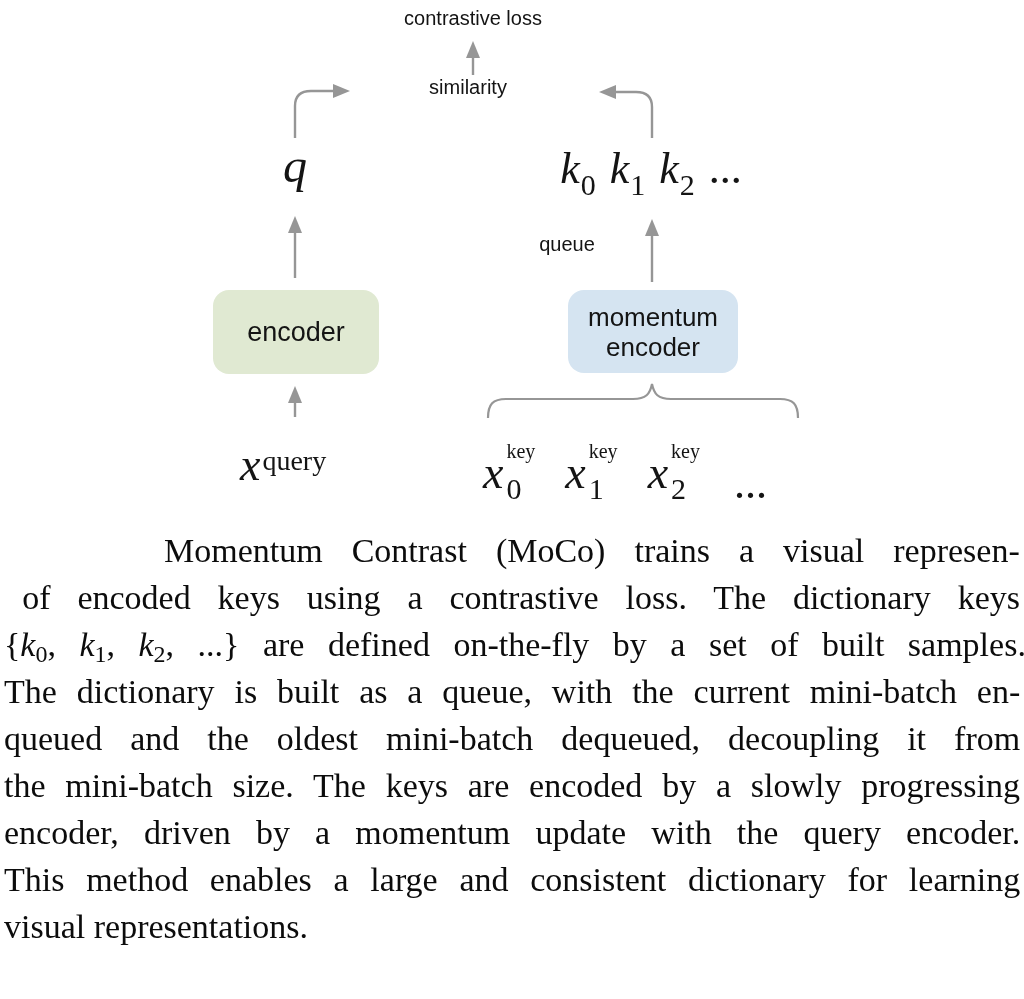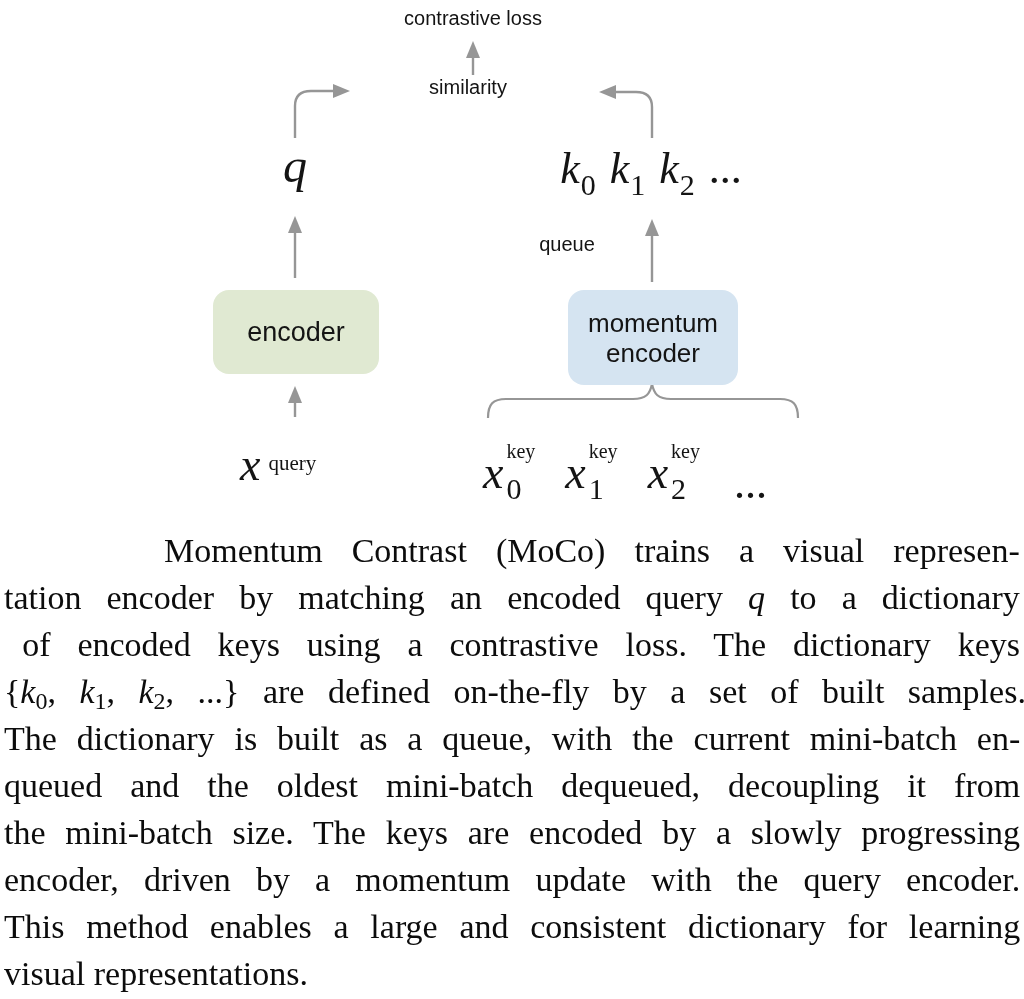--- a/index.html
+++ b/index.html
@@ -34,42 +34,42 @@
   .box{
     position:absolute;
     border-radius:16px;
     display:flex;flex-direction:column;
     align-items:center;justify-content:center;
     font-family:"Liberation Sans",sans-serif;
     color:var(--ink);
     text-align:center;
   }
   #encoder-box{left:213px;top:290px;width:166px;height:84px;background:var(--encoder-box);font-size:27px;}
-  #momentum-box{left:568px;top:290px;width:170px;height:95px;background:var(--momentum-box);font-size:26px;line-height:30px;}
+  #momentum-box{left:568px;top:290px;width:170px;height:83px;background:var(--momentum-box);font-size:26px;line-height:30px;}
 
   .math{font-family:"Liberation Serif","DejaVu Serif",serif;color:var(--ink);}
   #q-symbol{
     position:absolute;left:295px;top:140px;transform:translateX(-50%);
     font-style:italic;font-size:48px;line-height:52px;
   }
   #keys-row{
     position:absolute;left:651px;top:143px;transform:translateX(-50%);
     display:flex;gap:14px;align-items:baseline;
     font-size:44px;line-height:52px;white-space:nowrap;
   }
   .k-base{font-style:italic;}
   .k-sub{font-size:30px;font-style:normal;position:relative;top:12px;margin-left:1px;}
   .k-ellipsis{font-style:normal;}
 
   #x-query{
     position:absolute;left:240px;top:442px;
     font-size:46px;line-height:46px;white-space:nowrap;
   }
   .xq-base{font-style:italic;}
-  .xq-sup{font-size:21px;position:relative;top:-10px;margin-left:8px;}
+  .xq-sup{font-size:28px;position:relative;top:-10px;margin-left:2px;}
 
   #x-keys-row{
     position:absolute;left:483px;top:436px;
     display:flex;gap:30px;align-items:flex-start;white-space:nowrap;
   }
   .x-item{display:inline-flex;}
   .x-base{font-style:italic;font-size:46px;line-height:46px;position:relative;top:14px;}
   .x-stack{display:inline-flex;flex-direction:column;margin-left:3px;}
   .x-sup{font-size:20px;line-height:30px;}
   .x-sub{font-size:30px;line-height:30px;margin-top:8px;}
@@ -163,21 +163,20 @@
       <span class="x-stack">
           <span class="x-sup">key</span>
           <span class="x-sub">2</span>
         </span>
     </span>
     <span class="x-ellipsis">...</span>
   </div>
 
   <div id="caption">
       <div class="cap-line first" style="word-spacing: 20.5px; display: block;"><span>Momentum Contrast (MoCo) trains a visual represen-</span></div>
-      <div class="cap-line" style="word-spacing: 16.6px; display: block;"><span>tation encoder by matching an encoded query </span><span class="cap-it">q</span><span> to a dictionary</span></div>
       <div class="cap-line" style="word-spacing: 18.4px; display: block; text-align: right;"><span>of encoded keys using a contrastive loss.  The dictionary keys</span></div>
       <div class="cap-line" style="word-spacing: 15px; display: block;"><span>{</span><span class="cap-it">k</span><span class="cap-sub">0</span><span>, </span><span class="cap-it">k</span><span class="cap-sub">1</span><span>, </span><span class="cap-it">k</span><span class="cap-sub">2</span><span>, ...} are defined on-the-fly by a set of built samples.</span></div>
       <div class="cap-line" style="word-spacing: 11.3636px; display: block;"><span>The dictionary is built as a queue, with the current mini-batch en-</span></div>
       <div class="cap-line" style="word-spacing: 19.5px; display: block;"><span>queued and the oldest mini-batch dequeued, decoupling it from</span></div>
       <div class="cap-line" style="word-spacing: 11.3px; display: block;"><span>the mini-batch size. The keys are encoded by a slowly progressing</span></div>
       <div class="cap-line" style="word-spacing: 16.6667px; display: block;"><span>encoder, driven by a momentum update with the query encoder.</span></div>
       <div class="cap-line" style="word-spacing: 13.2222px; display: block;"><span>This method enables a large and consistent dictionary for learning</span></div>
       <div class="cap-line last" style="display: block;"><span>visual representations.</span></div>
     </div>
 

